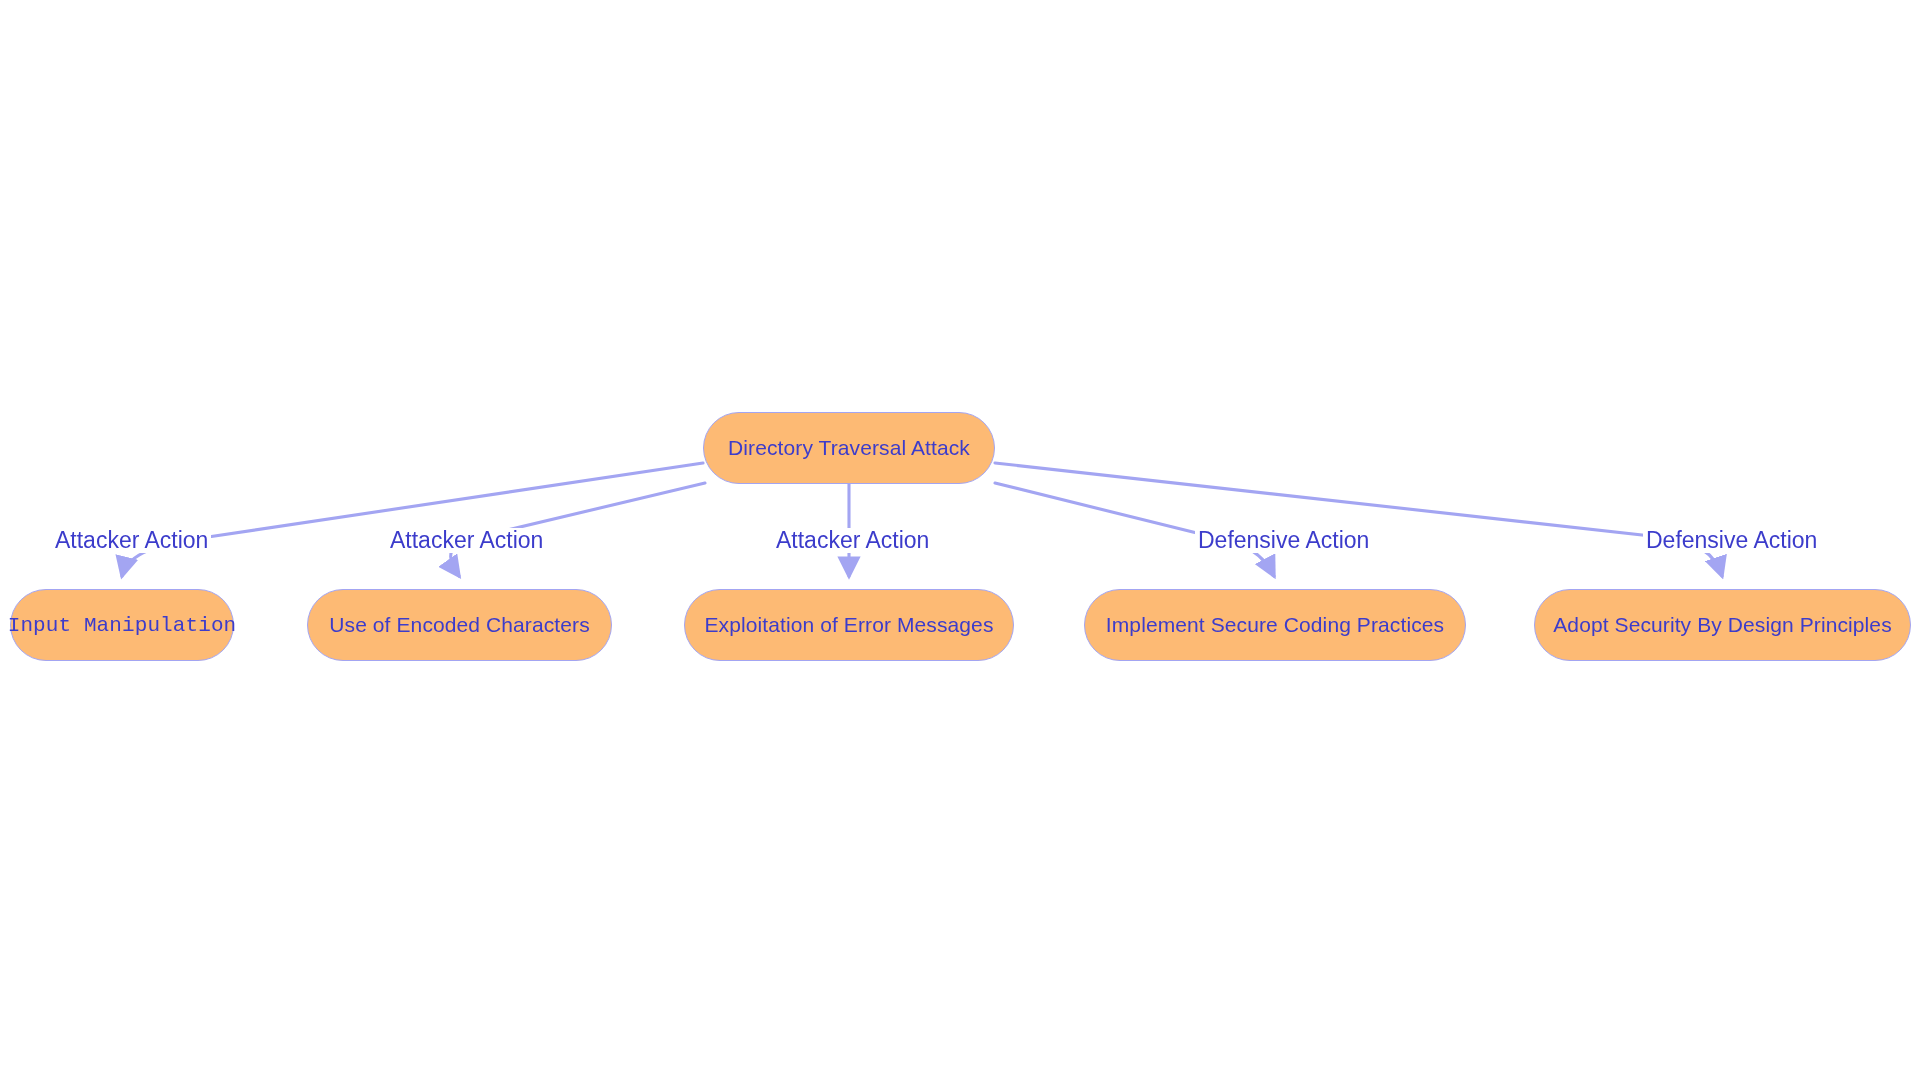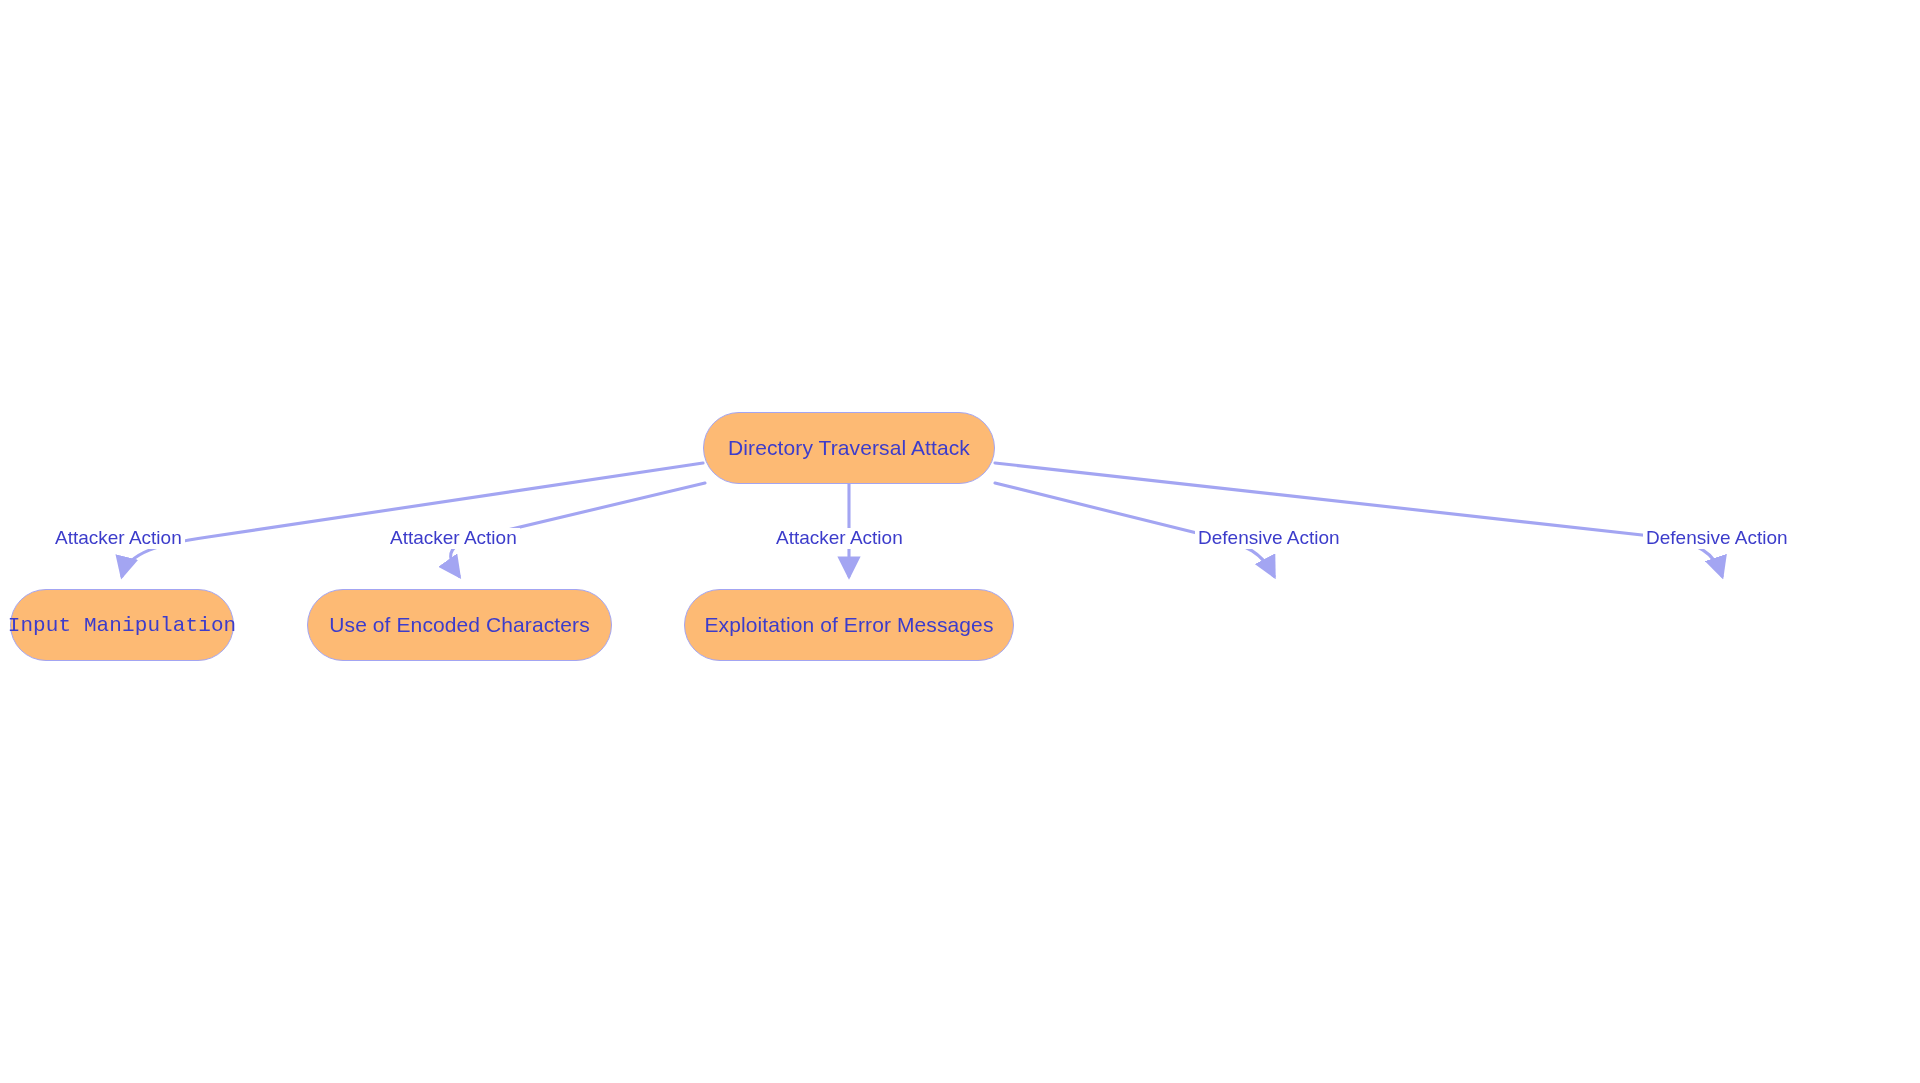--- a/index.html
+++ b/index.html
@@ -47,21 +47,21 @@
   .node-leaf { height: 72px; top: 589px; }
   .leaf-0 { left: 10px;   width: 224px; font-family: Liberation Mono, monospace; }
   .leaf-1 { left: 307px;  width: 305px; }
   .leaf-2 { left: 684px;  width: 330px; }
   .leaf-3 { left: 1084px; width: 382px; }
   .leaf-4 { left: 1534px; width: 377px; }
 
   .edge-label {
     position: absolute;
     color: #3c3ccb;
-    font-size: 19px;
+    font-size: 23px;
     font-family: "Liberation Sans", sans-serif;
     white-space: nowrap;
     background: #ffffff;
     padding: 0 3px;
     line-height: 1.1;
   }
   .lbl-0 { left: 52px;   top: 528px; }
   .lbl-1 { left: 387px;  top: 528px; }
   .lbl-2 { left: 773px;  top: 528px; }
   .lbl-3 { left: 1195px; top: 528px; }
@@ -102,21 +102,27 @@
   </div>
 
   <div class="node node-leaf leaf-2">
     <span>Exploitation of Error Messages</span>
   </div>
 
   <div class="node node-leaf leaf-1">
     <span>Use of Encoded Characters</span>
   </div>
 
+  <div class="node node-leaf leaf-3">
+    <span>Implement Secure Coding Practices</span>
+  </div>
 
+  <div class="node node-leaf leaf-4">
+    <span>Adopt Security By Design Principles</span>
+  </div>
 
   <div class="edge-label lbl-0">Attacker Action</div>
 
   <div class="edge-label lbl-1">Attacker Action</div>
 
   <div class="edge-label lbl-2">Attacker Action</div>
 
   <div class="edge-label lbl-3">Defensive Action</div>
 
   <div class="edge-label lbl-4">Defensive Action</div>

